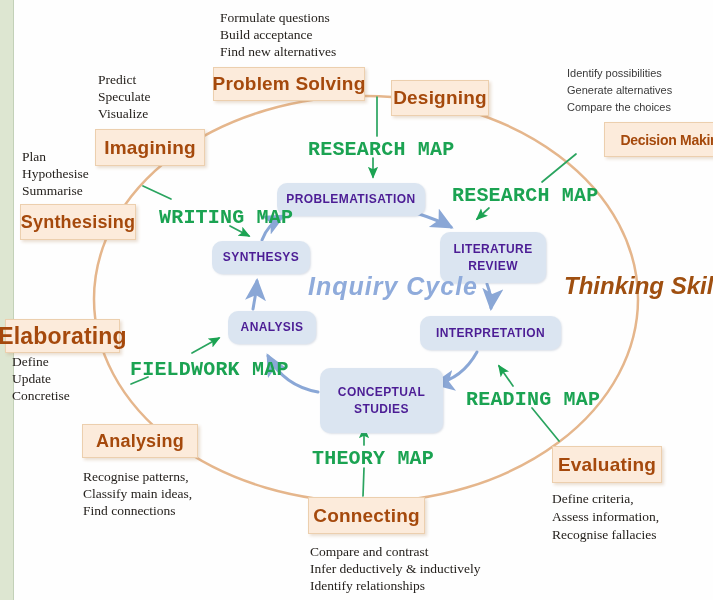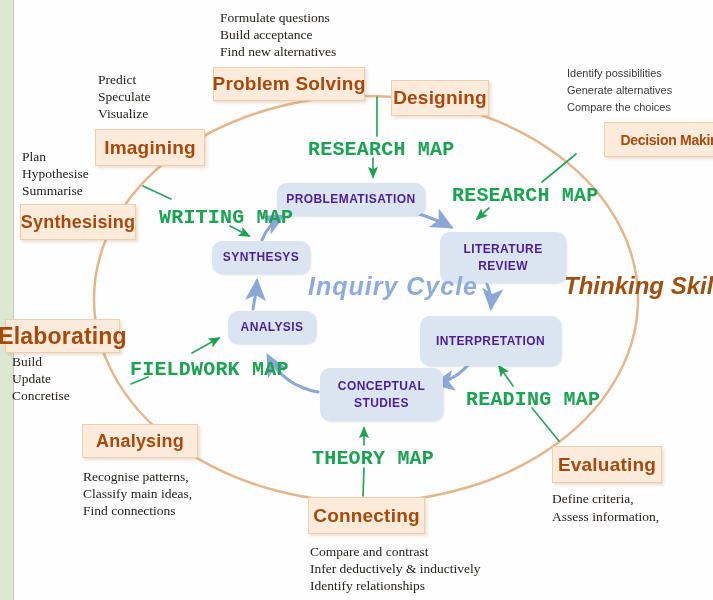--- a/index.html
+++ b/index.html
@@ -108,43 +108,44 @@
     <div>Predict</div>
     <div>Speculate</div>
     <div>Visualize</div>
   </div>
   <div class="notes" style="left:22px;top:148px">
     <div>Plan</div>
     <div>Hypothesise</div>
     <div>Summarise</div>
   </div>
   <div class="notes" style="left:12px;top:353px">
-    <div>Build</div>
+    <div>Define</div>
     <div>Update</div>
     <div>Concretise</div>
   </div>
   <div class="notes" style="left:83px;top:468px">
     <div>Recognise patterns,</div>
     <div>Classify main ideas,</div>
     <div>Find connections</div>
   </div>
   <div class="notes" style="left:310px;top:543px">
     <div>Compare and contrast</div>
     <div>Infer deductively &amp; inductively</div>
     <div>Identify relationships</div>
   </div>
   <div class="notes" style="left:552px;top:490px;line-height:18px">
     <div>Define criteria,</div>
     <div>Assess information,</div>
+    <div>Recognise fallacies</div>
   </div>
 
   <div class="stage" style="left:277px;top:183px;width:148px;height:33px">PROBLEMATISATION</div>
-  <div class="stage" style="left:440px;top:232px;width:98px;height:51px;padding:0 14px">LITERATURE REVIEW</div>
-  <div class="stage" style="left:420px;top:316px;width:141px;height:50px">INTERPRETATION</div>
-  <div class="stage" style="left:320px;top:368px;width:107px;height:53px;padding:0 8px">CONCEPTUAL STUDIES</div>
+  <div class="stage" style="left:440px;top:232px;width:98px;height:51px;padding:0 4px">LITERATURE REVIEW</div>
+  <div class="stage" style="left:420px;top:316px;width:141px;height:34px">INTERPRETATION</div>
+  <div class="stage" style="left:320px;top:368px;width:107px;height:65px;padding:0 8px">CONCEPTUAL STUDIES</div>
   <div class="stage" style="left:228px;top:311px;width:88px;height:33px">ANALYSIS</div>
   <div class="stage" style="left:212px;top:241px;width:98px;height:33px">SYNTHESYS</div>
 
   <div class="map" style="left:308px;top:138px;width:124px">RESEARCH MAP</div>
   <div class="map" style="left:452px;top:184px;width:124px">RESEARCH MAP</div>
   <div class="map" style="left:159px;top:206px;width:114px">WRITING MAP</div>
   <div class="map" style="left:130px;top:358px;width:130px">FIELDWORK MAP</div>
   <div class="map" style="left:466px;top:388px;width:114px">READING MAP</div>
   <div class="map" style="left:312px;top:447px;width:106px">THEORY MAP</div>
 

